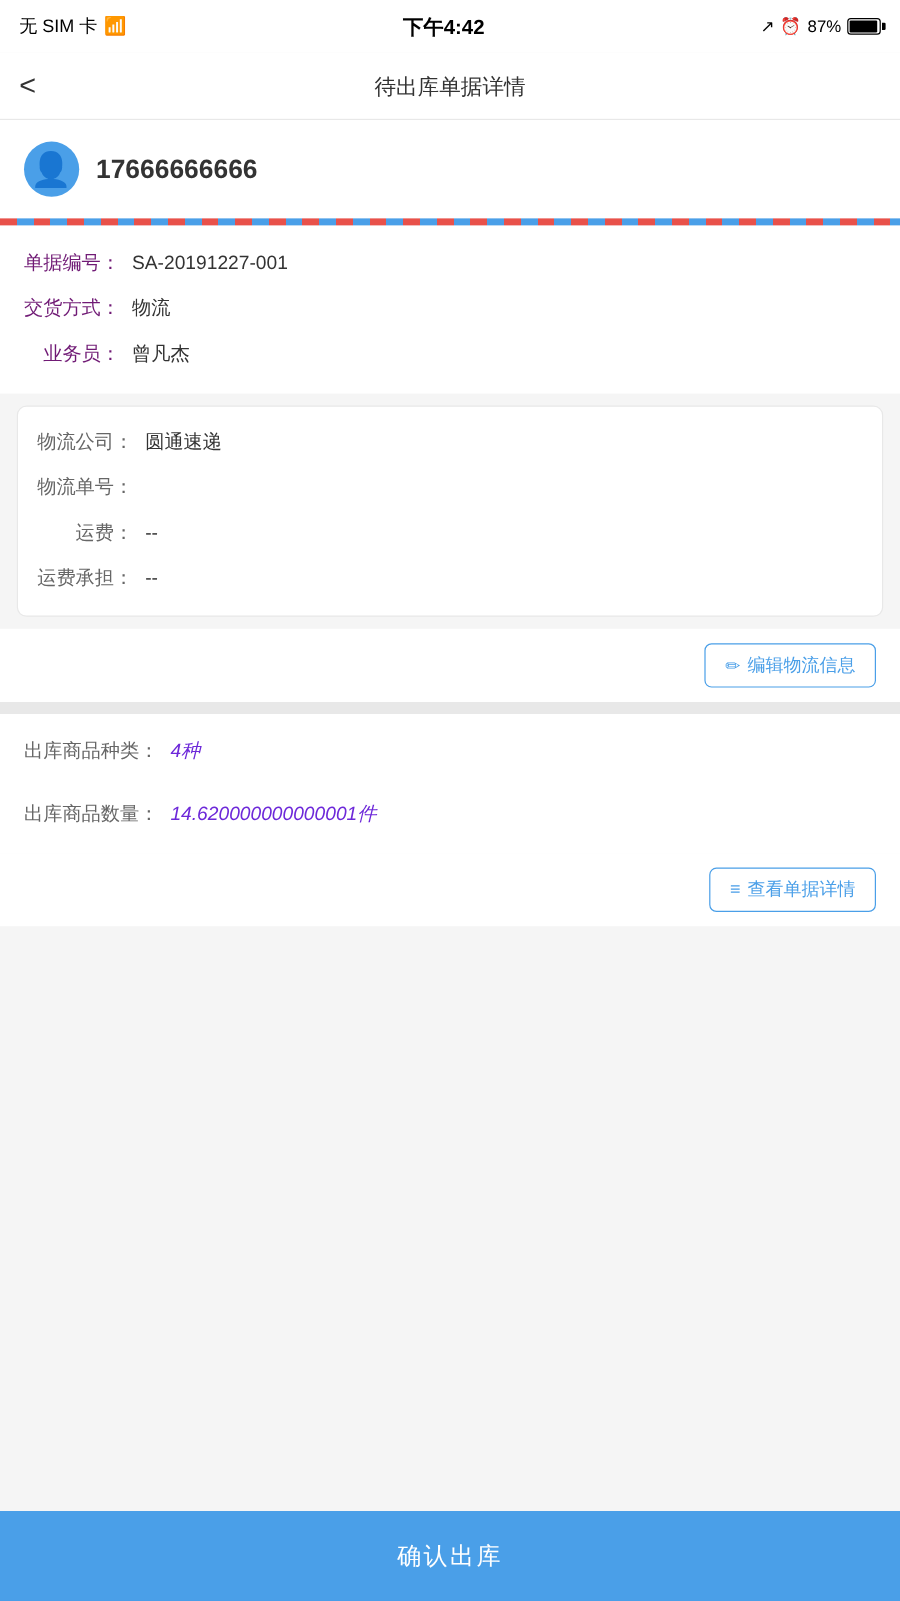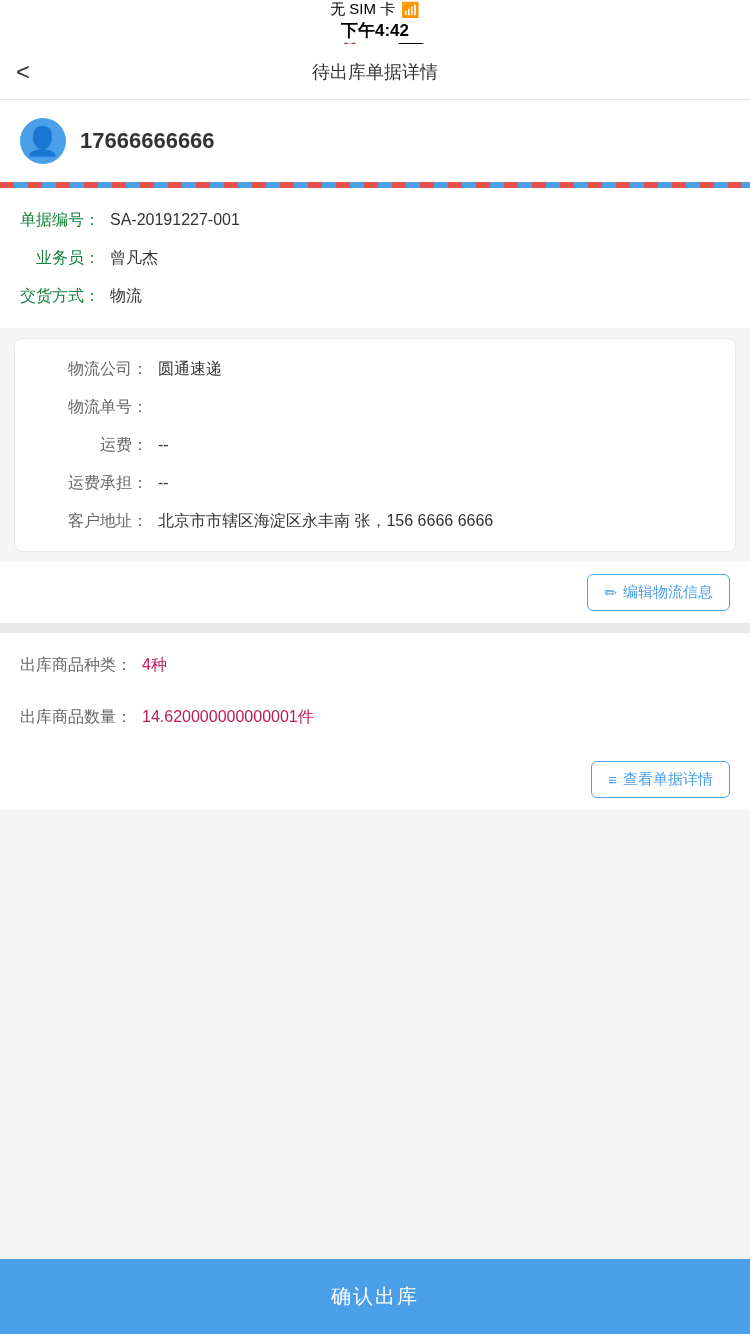--- a/index.html
+++ b/index.html
@@ -16,21 +16,20 @@
     
     .status-bar {
       background: #fff;
       height: 44px;
       display: flex;
       align-items: center;
       justify-content: space-between;
       padding: 0 16px;
       font-size: 15px;
       font-weight: 500;
-      flex-direction: column;
     }
     .status-left {
       display: flex;
       align-items: center;
       gap: 6px;
       font-size: 15px;
       color: #000;
     }
     .status-center {
       font-size: 17px;
@@ -151,21 +150,21 @@
     }
     .info-row {
       display: flex;
       margin-bottom: 14px;
       line-height: 1.5;
     }
     .info-row:last-child {
       margin-bottom: 0;
     }
     .info-label {
-      color: #15803d;
+      color: #701a75;
       font-size: 16px;
       min-width: 90px;
       text-align: right;
       padding-right: 10px;
       flex-shrink: 0;
     }
     .info-value {
       color: #333;
       font-size: 16px;
       flex: 1;
@@ -177,21 +176,20 @@
       border: 1px solid #e8e8e8;
       border-radius: 8px;
       margin: 10px 14px;
       padding: 18px 16px;
     }
     .logistics-row {
       display: flex;
       margin-bottom: 14px;
       line-height: 1.5;
       align-items: flex-start;
-      margin-left: 37px;
     }
     .logistics-row:last-child {
       margin-bottom: 0;
     }
     .logistics-label {
       color: #666;
       font-size: 16px;
       min-width: 90px;
       text-align: right;
       padding-right: 10px;
@@ -271,23 +269,24 @@
     }
     .product-label {
       color: #666;
       font-size: 16px;
       min-width: 110px;
       text-align: right;
       padding-right: 10px;
       flex-shrink: 0;
     }
     .product-value {
-      color: #be185d;
+      color: #6d28d9;
       font-size: 16px;
       flex: 1;
+      font-style: italic;
     }
 
     
     .view-details-row {
       display: flex;
       justify-content: flex-end;
       padding: 12px 20px;
       background: #fff;
     }
     .view-details-btn {
@@ -363,48 +362,44 @@
 </div>
 
 <div class="dashed-divider"></div>
 
 <div class="info-section">
   <div class="info-row">
     <span class="info-label">单据编号：</span>
     <span class="info-value">SA-20191227-001</span>
   </div>
   <div class="info-row">
+    <span class="info-label">交货方式：</span>
+    <span class="info-value">物流</span>
+  </div>
+  <div class="info-row">
     <span class="info-label">业务员：</span>
     <span class="info-value">曾凡杰</span>
-  </div>
-  <div class="info-row">
-    <span class="info-label">交货方式：</span>
-    <span class="info-value">物流</span>
   </div>
 </div>
 
 <div class="logistics-card">
   <div class="logistics-row">
     <span class="logistics-label">物流公司：</span>
     <span class="logistics-value">圆通速递</span>
   </div>
   <div class="logistics-row">
     <span class="logistics-label">物流单号：</span>
   </div>
   <div class="logistics-row">
     <span class="logistics-label">运费：</span>
     <span class="logistics-value">--</span>
   </div>
   <div class="logistics-row">
     <span class="logistics-label">运费承担：</span>
     <span class="logistics-value">--</span>
-  </div>
-  <div class="logistics-row">
-    <span class="logistics-label">客户地址：</span>
-    <span class="logistics-value">北京市市辖区海淀区永丰南  张，156 6666 6666</span>
   </div>
 </div>
 
 <div class="edit-btn-row">
   <button class="edit-btn">
     <span class="edit-icon">✏</span>
     <span>编辑物流信息</span>
   </button>
 </div>
 

